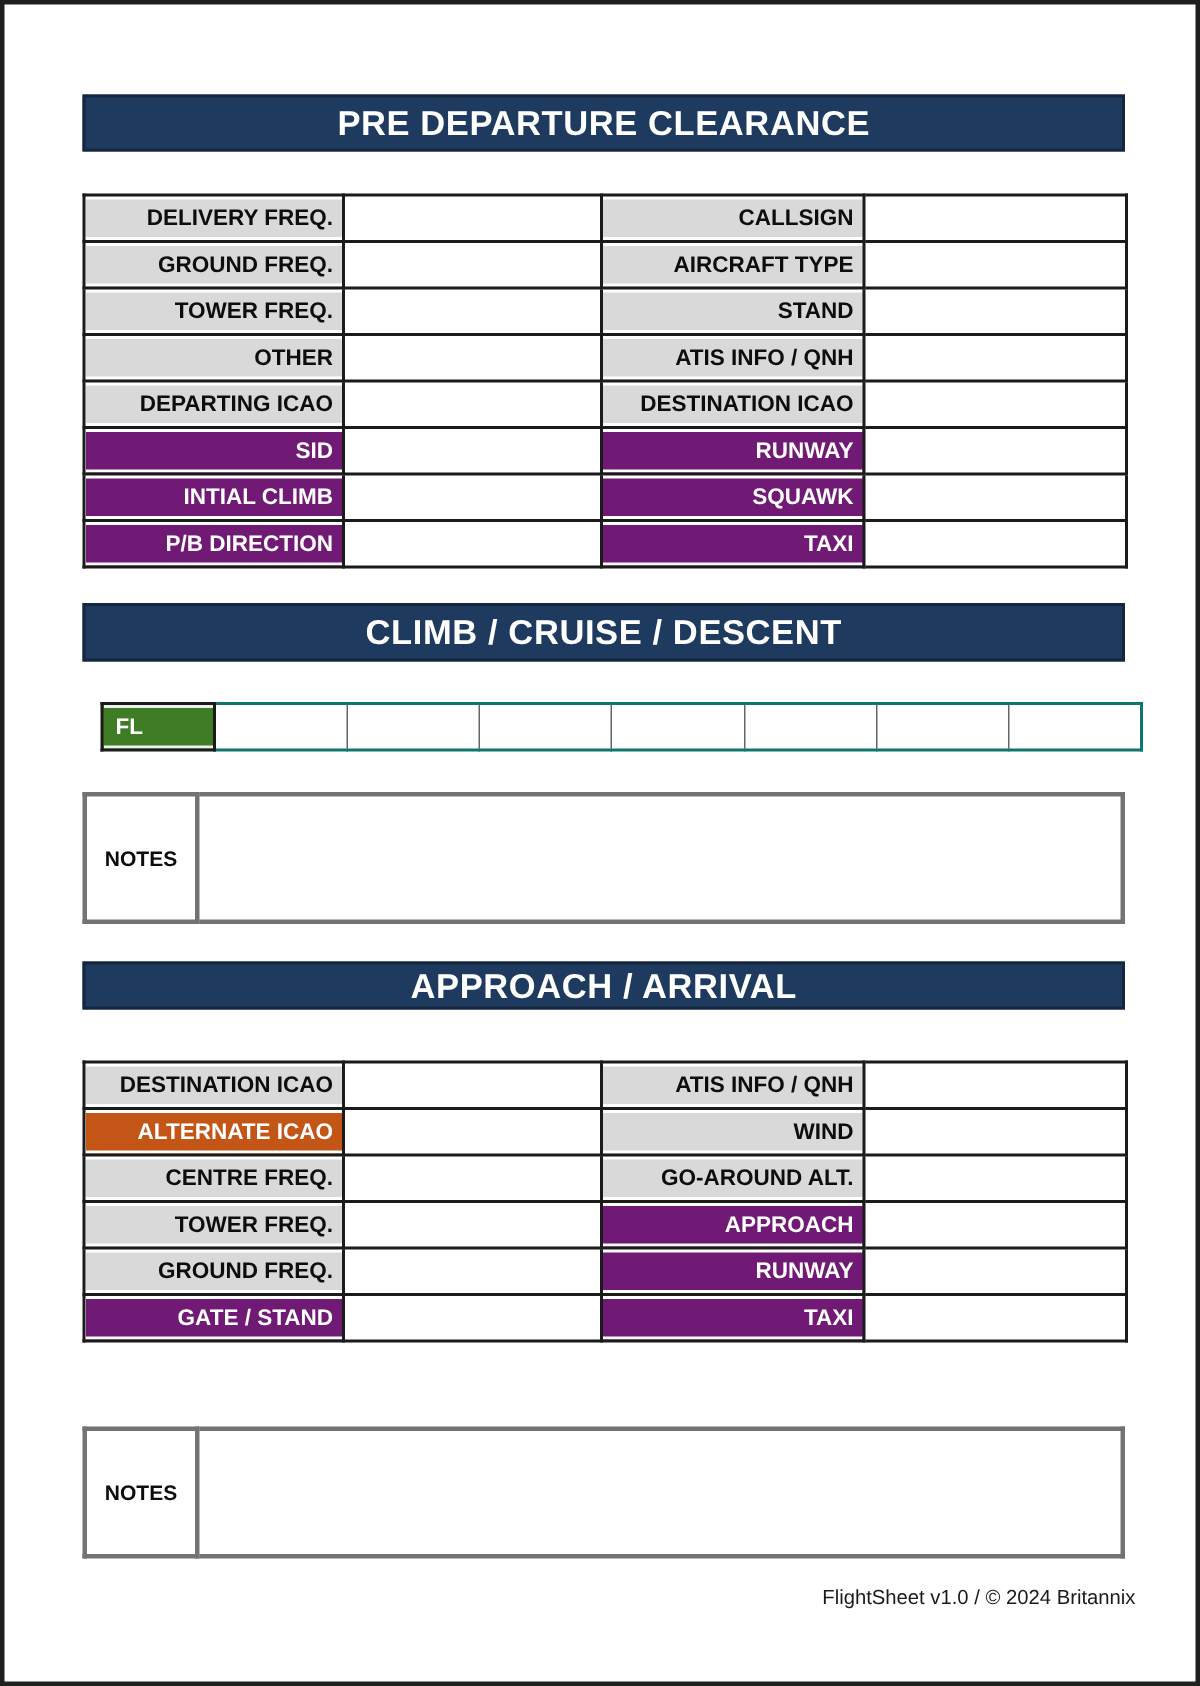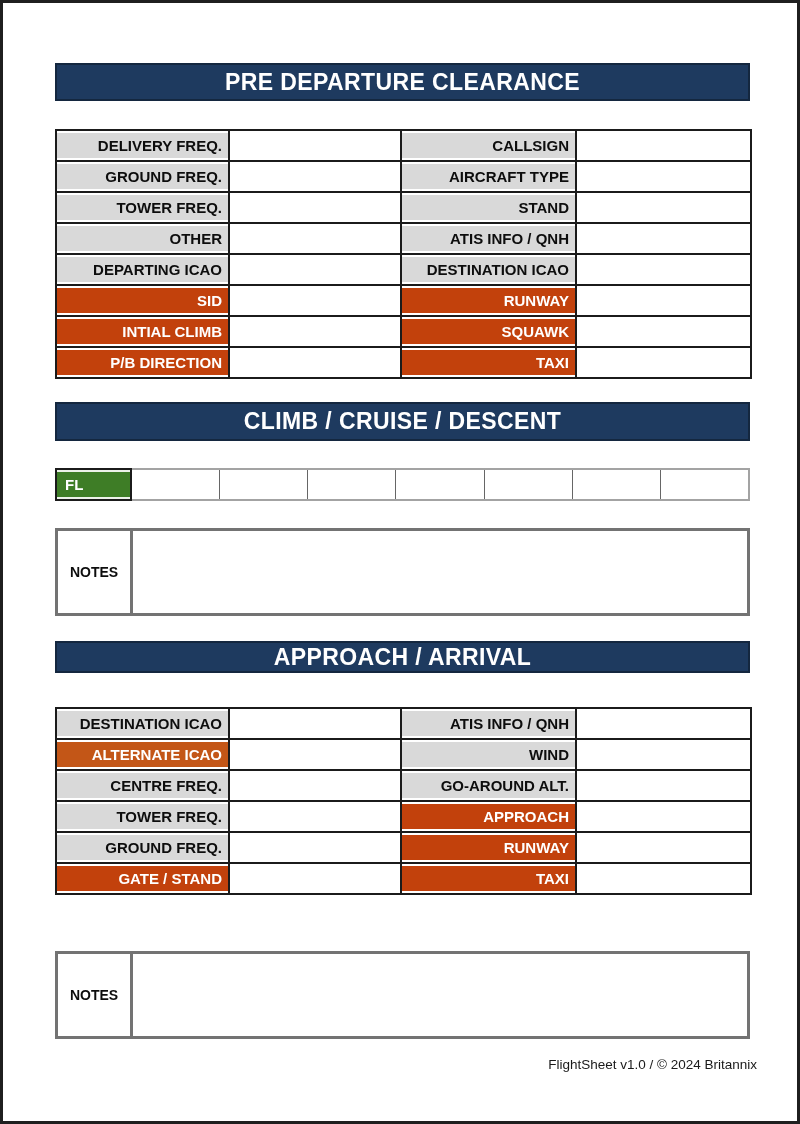--- a/index.html
+++ b/index.html
@@ -21,27 +21,27 @@
   }
   table.form td {
     height:31px; border:2px solid #1b1b1b; padding:0 6px;
     box-sizing:border-box; font-size:15px; vertical-align:middle;
     overflow:hidden; white-space:nowrap;
   }
   td.lbl {
     background:#D9D9D9; font-weight:bold; text-align:right; color:#0d0d0d;
     box-shadow: inset 0 2px 0 #ffffff, inset 0 -2px 0 #ffffff;
   }
-  td.lbl.green  { background:#c2410c; color:#ffffff; }
+  td.lbl.green  { background:#701a75; color:#ffffff; }
   td.lbl.orange { background:#C35617; color:#ffffff; }
   td.val { background:#ffffff; }
 
   table.flstrip {
-    position:absolute; left:52px; top:465px; border-collapse:collapse;
-    table-layout:fixed; width:695px; border:2px solid #a3a3a3;
+    position:absolute; left:64px; top:465px; border-collapse:collapse;
+    table-layout:fixed; width:695px; border:2px solid #0f766e;
   }
   table.flstrip td {
     height:31px; border:1px solid #666666; box-sizing:border-box;
     font-size:15px; vertical-align:middle;
   }
   table.flstrip td.flcell {
     background:#3E7D26; color:#ffffff; font-weight:bold;
     padding-left:8px; border:2px solid #1b1b1b;
     box-shadow: inset 0 2px 0 rgba(255,255,255,0.9), inset 0 -2px 0 rgba(255,255,255,0.9);
   }

